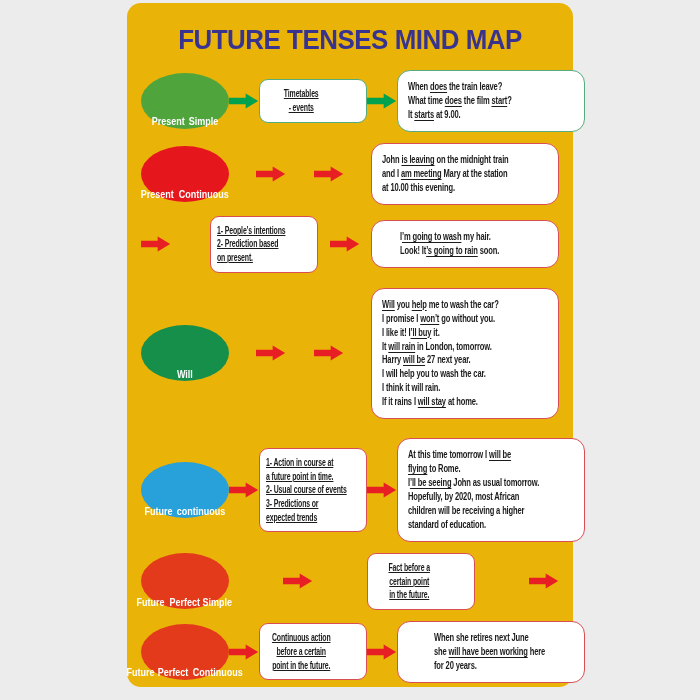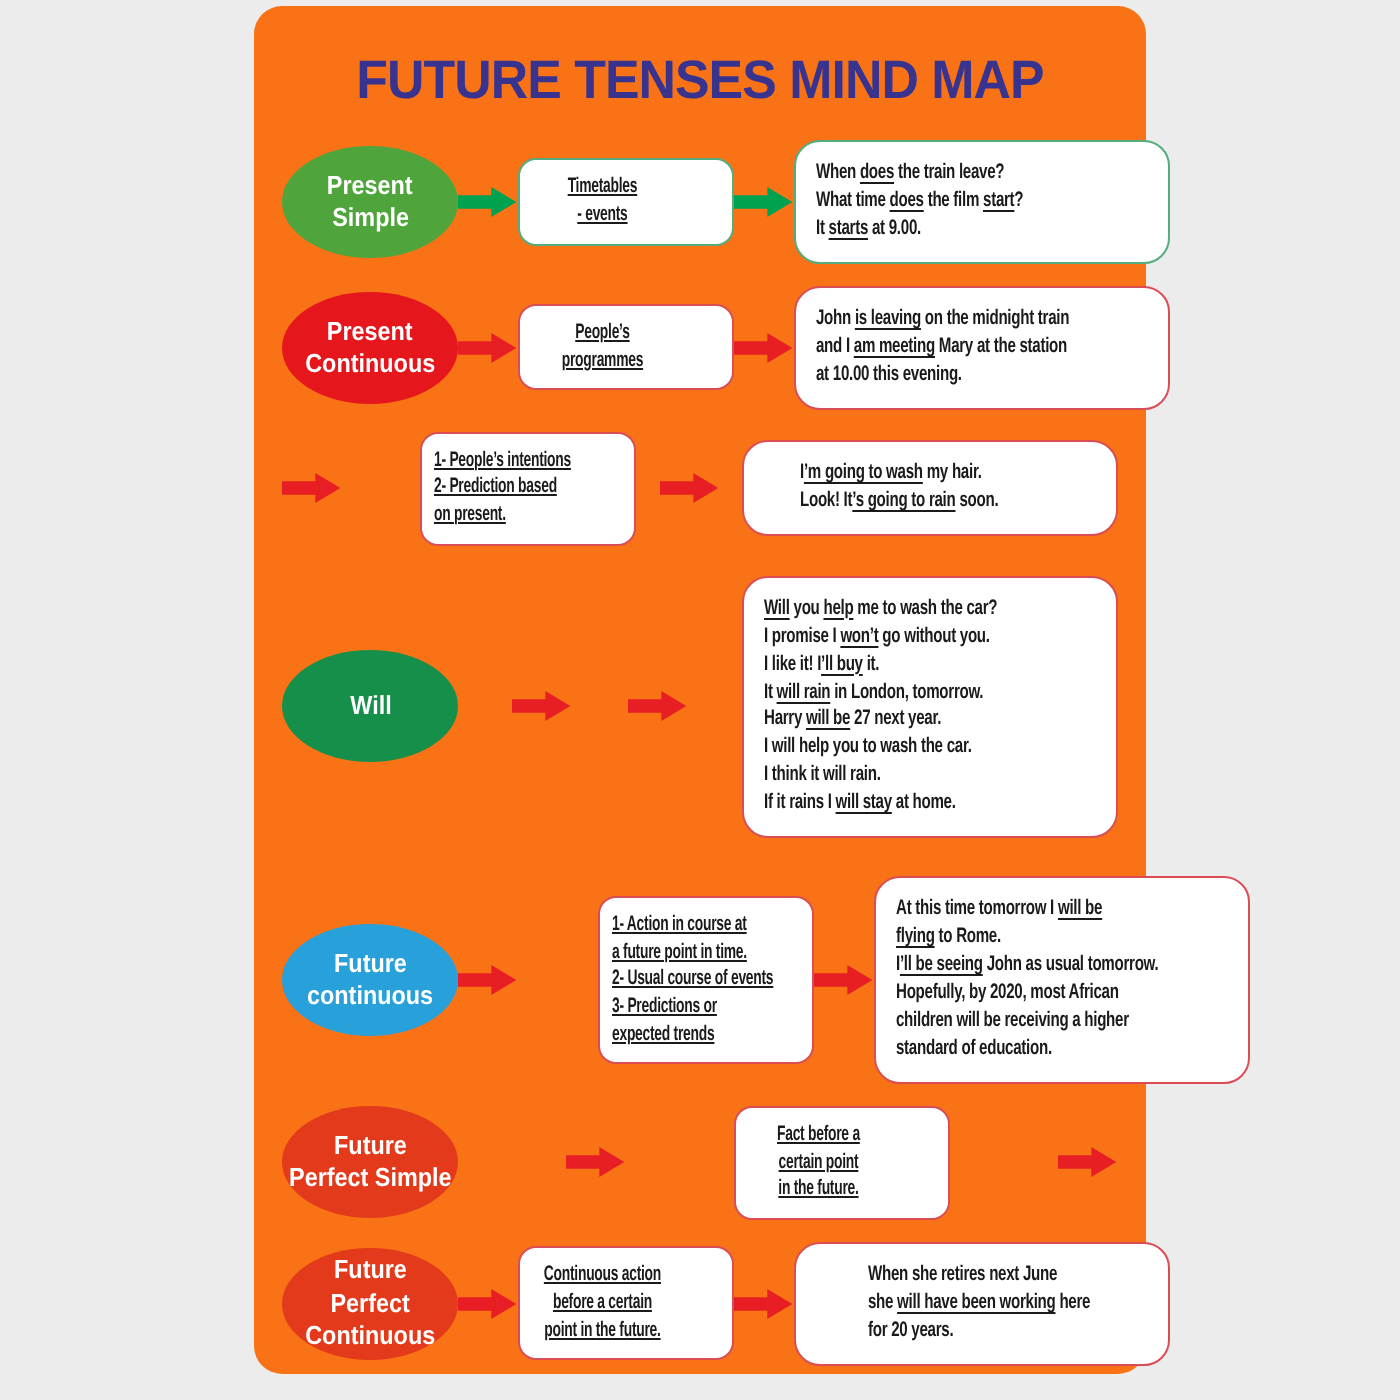--- a/index.html
+++ b/index.html
@@ -5,42 +5,42 @@
   html,body{margin:0;padding:0;}
   body{
     width:700px;height:700px;
     background:#ececec;
     font-family:"Liberation Sans",sans-serif;
     overflow:hidden;
   }
   .card{
     width:446px;height:684px;
     margin:3px auto 13px;
-    background:#f97316;
+    background:#eab308;
     box-sizing:border-box;
     padding:0 14px;
     border-radius:14px;
   }
   .title{
     margin:0;
     padding:22px 0 14px;
     text-align:center;
     font-size:27px;
     font-weight:bold;
     letter-spacing:-0.5px;
     transform:scaleX(0.96);
   }
   .rows{display:flex;flex-direction:column;gap:11px;}
   .row{display:flex;align-items:center;justify-content:space-between;}
   .row.big{margin:4px 0 8px;}
   .oval{
     flex:none;width:88px;min-height:56px;
     border-radius:50%;
-    color:#ffffff;font-weight:bold;font-size:13px;line-height:1.25;
-    display:flex;flex-direction:column;justify-content:center;align-items:center;
+    color:#ffffff;font-weight:bold;font-size:10px;line-height:1.25;
+    display:flex;justify-content:center;align-items:flex-end;
     text-align:center;
     transform:scaleX(1);
   }
   .oval div{white-space:nowrap;transform:scaleX(0.9);}
   .arrow{flex:none;width:30px;display:flex;justify-content:center;align-items:center;}
   .arrow svg{width:30px;height:18px;display:block;}
   .box{background:#ffffff;border:1.5px solid #d94e55;box-sizing:border-box;color:#1a1a1a;font-weight:bold;}
   .usage{
     flex:none;width:108px;
     border-radius:9px;
@@ -111,26 +111,20 @@
   <div class="row">
     <div class="oval" style="background: rgb(230, 22, 29);">
           <div>Present</div>
           <div>Continuous</div>
         </div>
     <div class="arrow">
       <svg viewBox="0 0 36 20">
             <path d="M0 6h20V1l15 9-15 9v-5H0z" fill="#e81e25"></path>
           </svg>
     </div>
-    <div class="box usage center" style="border-color: rgb(217, 78, 85);">
-          <div class="fit">
-            <div>People’s</div>
-            <div>programmes</div>
-          </div>
-        </div>
     <div class="arrow">
       <svg viewBox="0 0 36 20">
             <path d="M0 6h20V1l15 9-15 9v-5H0z" fill="#e81e25"></path>
           </svg>
     </div>
     <div class="box examples" style="border-color: rgb(217, 78, 85);">
           <div class="fit">
             <div><span>John </span><span class="u">is leaving</span><span> on the midnight train</span></div>
             <div><span>and I </span><span class="u">am meeting</span><span> Mary at the station</span></div>
             <div><span>at 10.00 this evening.</span></div>
@@ -195,21 +189,21 @@
   <div class="row">
     <div class="oval" style="background: rgb(40, 160, 217);">
           <div>Future</div>
           <div>continuous</div>
         </div>
     <div class="arrow">
       <svg viewBox="0 0 36 20">
             <path d="M0 6h20V1l15 9-15 9v-5H0z" fill="#e81e25"></path>
           </svg>
     </div>
-    <div class="box usage" style="border-color: rgb(217, 78, 85); margin-left: 40px;">
+    <div class="box usage" style="border-color: rgb(217, 78, 85);">
           <div class="fit">
             <div>1- Action in course at</div>
             <div>a future point in time.</div>
             <div>2- Usual course of events</div>
             <div>3- Predictions or</div>
             <div>expected trends</div>
           </div>
         </div>
     <div class="arrow">
       <svg viewBox="0 0 36 20">

